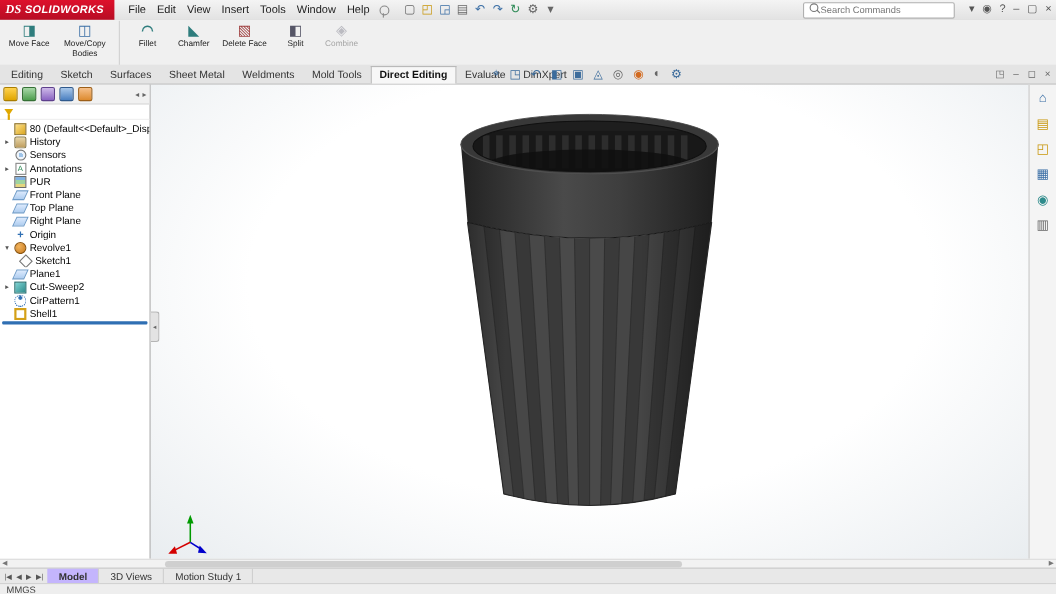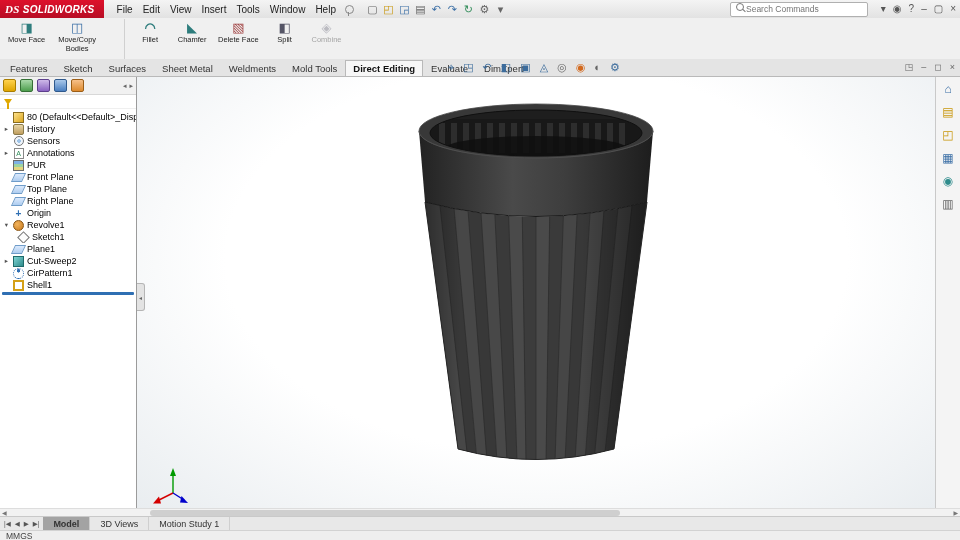--- a/index.html
+++ b/index.html
@@ -31,21 +31,21 @@
     font-size:10px;color:#555}
   .tb-ctrl span{line-height:18px}
 
   
   .ribbon{position:absolute;top:18px;left:0;right:0;height:40px;background:#f0f0f0;
     border-bottom:1px solid #d6d6d6;display:flex;align-items:stretch;padding:1px 0 0 3px}
   .rbtn{display:flex;flex-direction:column;align-items:center;padding:2px 5px 0;min-width:32px;color:#222}
   .ric{font-style:normal;font-size:13px;line-height:14px;height:14px}
   .rlabel{font-size:7.5px;line-height:1.15;text-align:center;max-width:44px;margin-top:1px}
   .rarrow{font-size:6px;color:#444;height:7px;line-height:7px}
-  .grp{border-left:1px solid #d0d0d0;margin-left:20px;padding-left:9px}
+  .grp{border-left:1px solid #d0d0d0;margin-left:4px;padding-left:9px}
   .disabled{opacity:.38}
   .rb-moveface::before{content:"◨";color:#2e7d7d}
   .rb-movecopy::before{content:"◫";color:#3a6ea5}
   .rb-fillet::before{content:"◠";color:#2e7d7d;font-weight:bold}
   .rb-chamfer::before{content:"◣";color:#2e7d7d}
   .rb-linpattern::before{content:"▦";color:#3a6ea5}
   .rb-delbody::before{content:"▨";color:#a04040}
   .rb-delface::before{content:"▧";color:#a04040}
   .rb-split::before{content:"◧";color:#556}
   .rb-combine::before{content:"◈";color:#667}
@@ -113,21 +113,21 @@
     padding-top:5px;gap:9px;font-size:12px}
 
   
   .hscroll{position:absolute;left:0;right:0;top:508px;height:8px;background:#f2f2f2;border-top:1px solid #ddd}
   .hs-arrow{position:absolute;top:0;font-size:6px;color:#777;line-height:8px}
   .hthumb{position:absolute;left:150px;width:470px;top:1px;height:6px;background:#cfcfcf;border-radius:3px}
   .bottomtabs{position:absolute;left:0;right:0;top:516px;height:14px;background:#e8e8e8;
     border-top:1px solid #c9c9c9;display:flex;align-items:stretch;font-size:9px}
   .bnav{display:flex;align-items:center;padding:0 4px;gap:4px;color:#555;font-size:6.5px}
   .btab{display:flex;align-items:center;padding:0 10px;border-right:1px solid #cfcfcf;color:#333}
-  .btab.active{background:#a3a3a3;font-weight:bold}
+  .btab.active{background:#c4b5fd;font-weight:bold}
   .statusbar{position:absolute;left:0;right:0;top:530px;height:10px;background:#eeeeee;
     border-top:1px solid #d2d2d2;font-size:8.5px;color:#444;display:flex;align-items:center;padding:0 6px}
   .sb-left{flex:1}
   .sb-units{margin-right:48px}
 </style>
 </head>
 <body>
 
 <div class="titlebar">
   <div class="logo">
@@ -211,21 +211,21 @@
 
     <div class="rbtn disabled">
       <i class="ric rb-combine"></i>
       <span class="rlabel">Combine</span>
       <span class="rarrow"></span>
     </div>
 
 </div>
 
 <div class="tabrow">
-  <span class="tab">Features</span>
+  <span class="tab">Editing</span>
     <span class="tab">Sketch</span>
     <span class="tab">Surfaces</span>
     <span class="tab">Sheet Metal</span>
     <span class="tab">Weldments</span>
     <span class="tab">Mold Tools</span>
     <span class="tab active">Direct Editing</span>
     <span class="tab">Evaluate</span>
     <span class="tab">DimXpert</span>
 </div>
 <div class="headsup">

